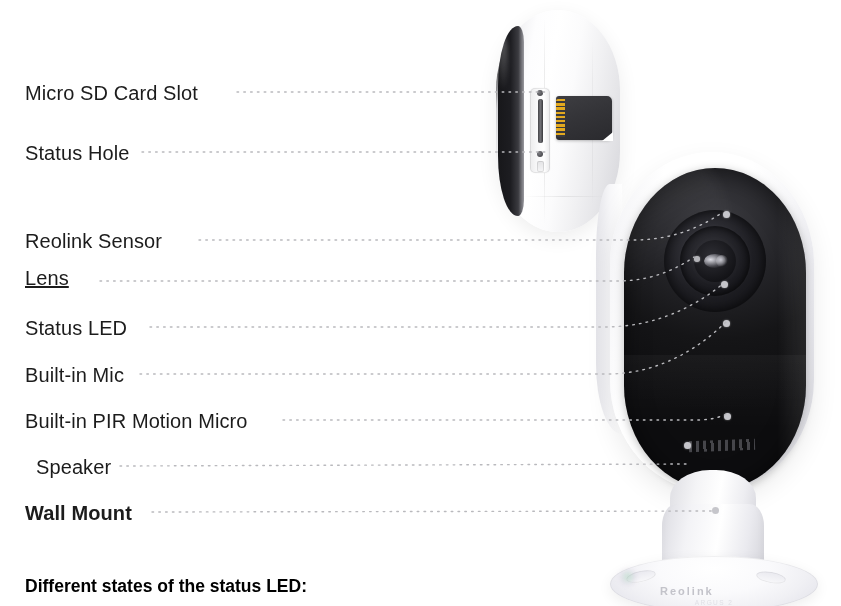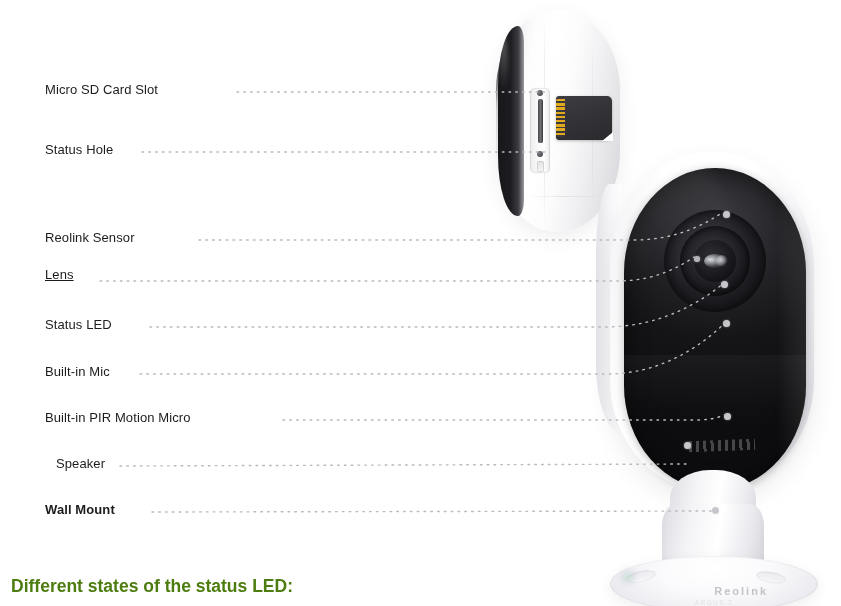--- a/index.html
+++ b/index.html
@@ -12,35 +12,34 @@
     height: 606px;
     position: relative;
     overflow: hidden;
     font-family: "Liberation Sans", sans-serif;
     color: #1a1a1a;
   }
 
   
   .callout-label {
     position: absolute;
-    font-size: 13px;
+    font-size: 20px;
     line-height: 1;
     letter-spacing: 0.1px;
     color: #1c1c1c;
     white-space: nowrap;
-    margin-left: 20px;
   }
 
   .section-caption {
     position: absolute;
-    left: 11px;
+    left: 25px;
     top: 578px;
     font-size: 17.5px;
     font-weight: 600;
-    color: #4d7c0f;
+    color: #000000;
     white-space: nowrap;
     line-height: 1;
   }
 
   
   .leaders {
     position: absolute;
     left: 0;
     top: 0;
     width: 841px;
@@ -382,21 +381,21 @@
     width: 208px;
     height: 56px;
     border-radius: 50%;
     box-shadow: inset 0 0 0 1px rgba(0,0,0,0.05);
   }
   .base-brand {
     position: absolute;
     left: 64px;
     top: 434px;
     width: 108px;
-    text-align: right;
+    text-align: left;
     font-size: 11px;
     letter-spacing: 2px;
     color: #c3c3ca;
     font-weight: 700;
     line-height: 1;
   }
   .base-brand-sub {
     position: absolute;
     left: 64px;
     top: 448px;

